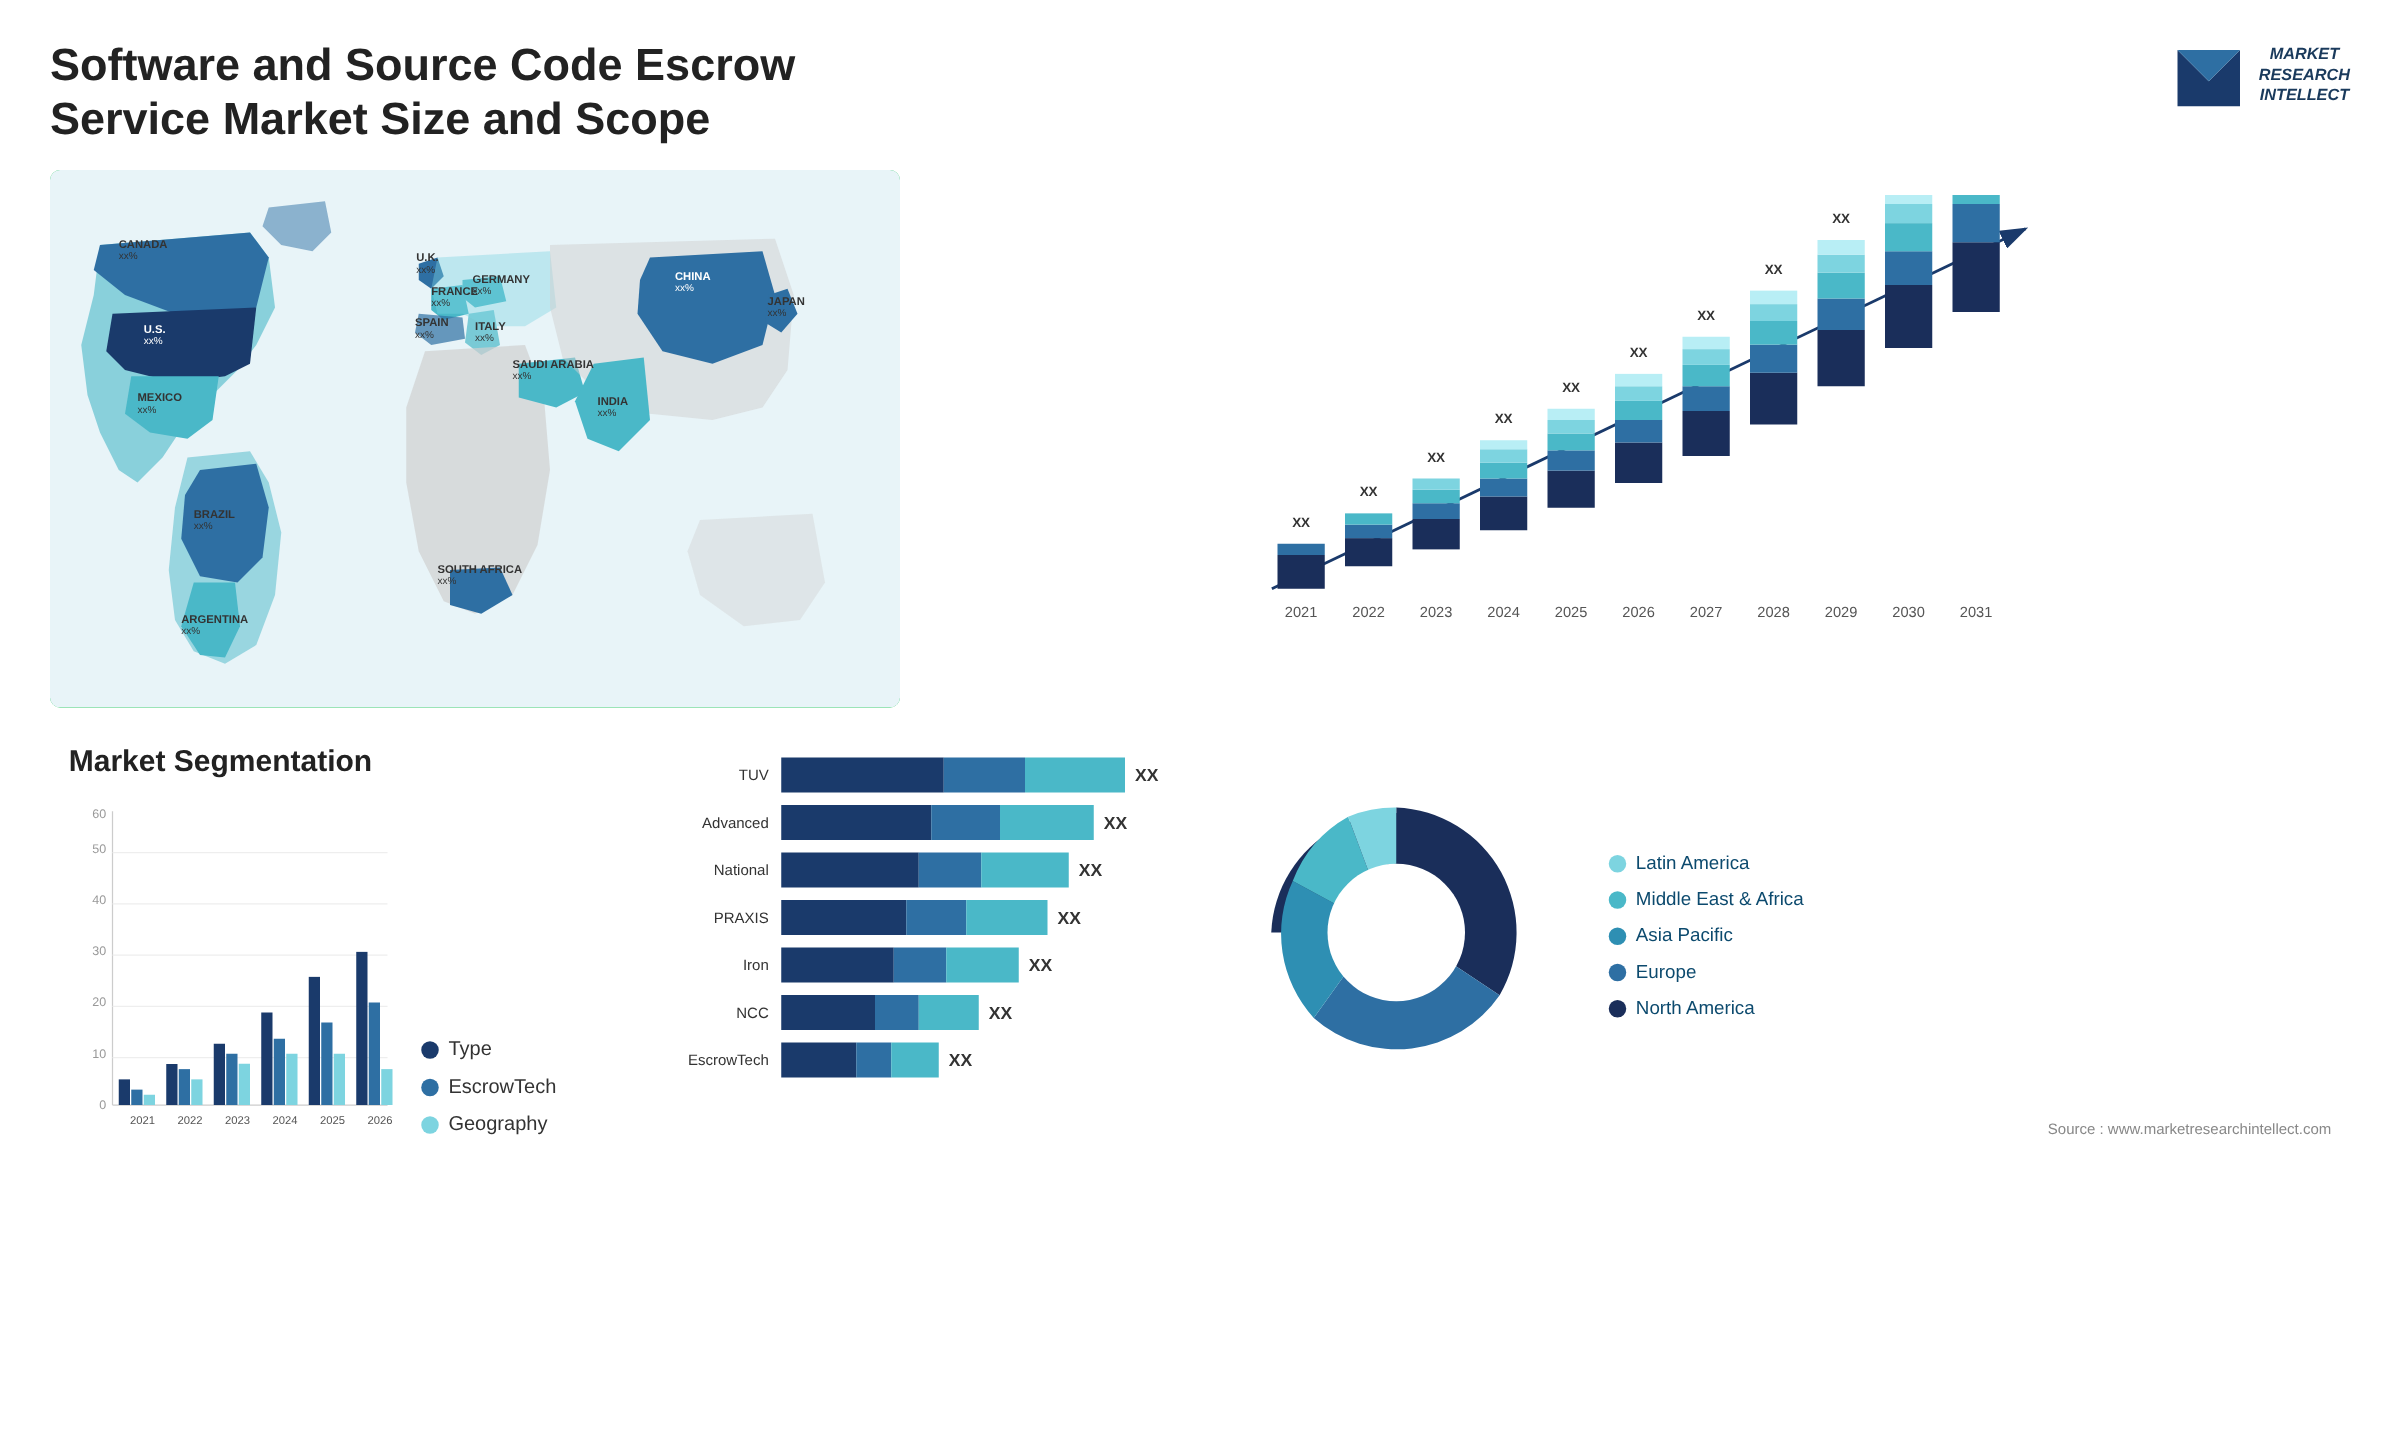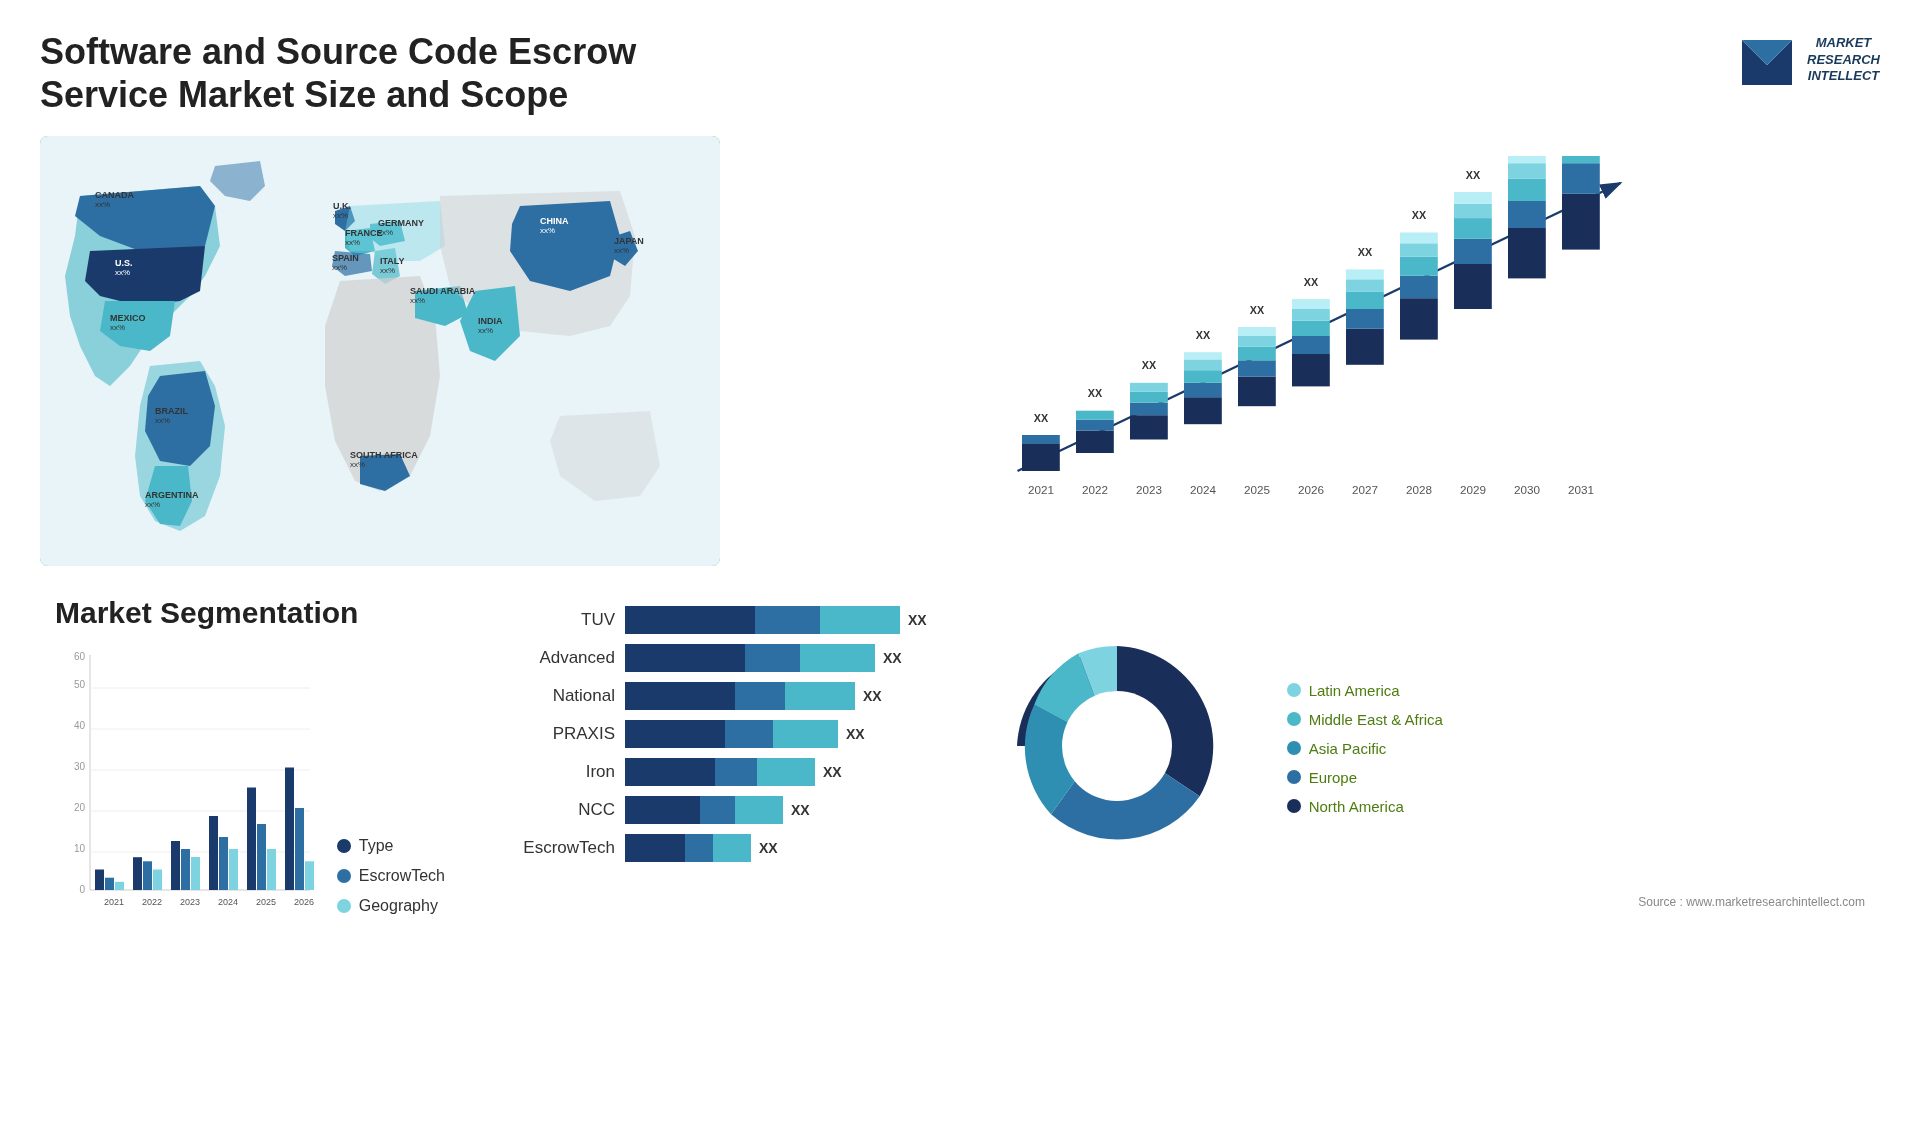--- a/index.html
+++ b/index.html
@@ -89,21 +89,21 @@
       flex: 1;
       height: 430px;
     }
 
     
     .segmentation-container {
       flex: 0 0 420px;
       padding: 10px 15px;
     }
     .section-title {
-      font-size: 30px;
+      font-size: 24px;
       font-weight: bold;
       color: #222;
       margin-bottom: 15px;
     }
     .seg-chart-area {
       display: flex;
       gap: 20px;
       align-items: flex-end;
     }
     .seg-chart {
@@ -142,21 +142,21 @@
       gap: 10px;
       margin-top: 10px;
     }
     .player-row {
       display: flex;
       align-items: center;
       gap: 10px;
     }
     .player-name {
       width: 120px;
-      font-size: 17px;
+      font-size: 12px;
       color: #333;
       text-align: right;
       flex-shrink: 0;
     }
     .player-bar-wrap {
       flex: 1;
       height: 28px;
       display: flex;
       align-items: center;
       position: relative;
@@ -197,21 +197,21 @@
     .regional-legend {
       display: flex;
       flex-direction: column;
       gap: 12px;
     }
     .reg-legend-item {
       display: flex;
       align-items: center;
       gap: 8px;
       font-size: 15px;
-      color: #4d7c0f;
+      color: #0c4a6e;
     }
     .reg-legend-dot {
       width: 14px;
       height: 14px;
       border-radius: 50%;
       flex-shrink: 0;
     }
 
     .source-text {
       font-size: 12px;

